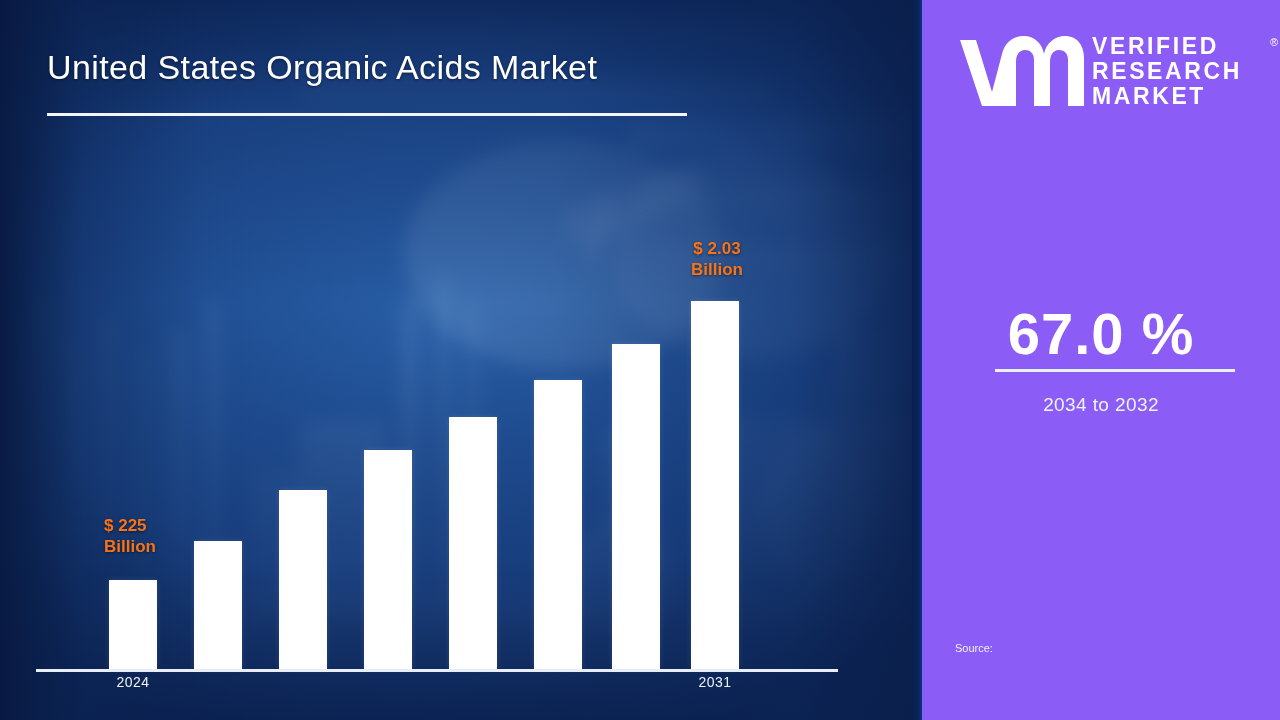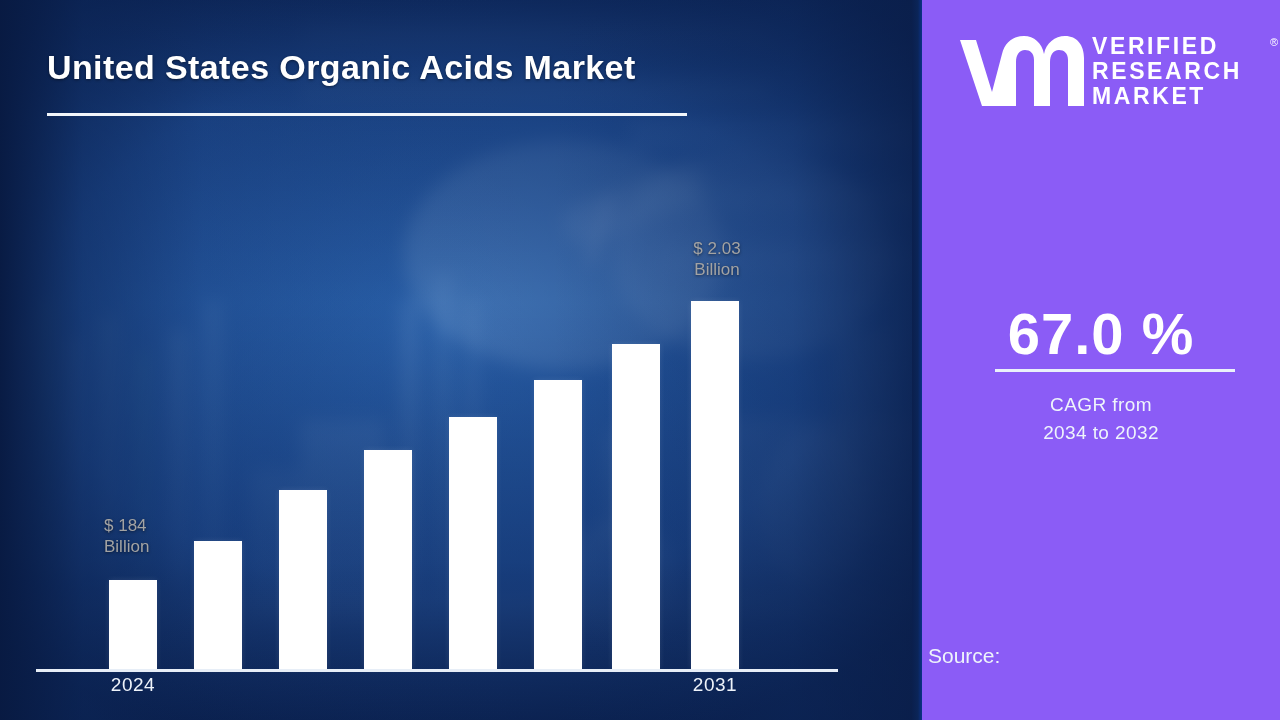--- a/index.html
+++ b/index.html
@@ -64,21 +64,21 @@
 
   
   #title-wrap {
     position: absolute;
     left: 47px; top: 48px;
     width: 700px;
   }
   #chart-title {
     margin: 0;
     font-size: 34px;
-    font-weight: bold;
+    font-weight: normal;
     color: #ffffff;
     letter-spacing: 0.4px;
     line-height: 1.15;
     text-shadow: 0 1px 3px rgba(0,0,0,0.45);
   }
   #title-rule {
     position: absolute;
     left: 47px; top: 113px;
     width: 640px; height: 3px;
     background: #f2f6fb;
@@ -99,31 +99,31 @@
   .bar {
     position: absolute;
     bottom: 51px;            
     width: 48px;
     background: #ffffff;
     box-shadow: 0 0 6px rgba(255,255,255,0.10);
   }
   .tick-label {
     position: absolute;
     top: 674px;
-    font-size: 19px;
+    font-size: 14px;
     color: #eef3fa;
     letter-spacing: 0.5px;
     text-align: center;
     width: 90px;
   }
   .value-callout {
     position: absolute;
     font-size: 17px;
-    font-weight: normal;
-    color: #a3a3a3;
+    font-weight: bold;
+    color: #f97316;
     line-height: 1.22;
     text-shadow: 0 1px 3px rgba(0,0,0,0.5);
   }
   #callout-first { left: 104px; top: 516px; }
   #callout-last  { left: 672px; top: 239px; text-align: center; width: 90px; }
 
   
   #divider-strip {
     position: absolute;
     left: 912px; top: 0;
@@ -189,23 +189,23 @@
     text-align: center;
     color: #eef4fb;
     font-size: 19px;
     line-height: 1.45;
     letter-spacing: 0.4px;
   }
 
   
   #source-block {
     position: absolute;
-    left: 6px; top: 640px;
+    left: 33px; top: 640px;
     color: #eef4fb;
-    font-size: 21px;
+    font-size: 11px;
     line-height: 1.5;
   }
 </style>
 </head>
 <body>
 
 <div id="canvas">
 
   <div id="left-panel">
 
@@ -263,21 +263,21 @@
       <div class="bar" style="left:534px; height:289px;"></div>
       <div class="bar" style="left:612px; height:325px;"></div>
       <div class="bar" style="left:691px; height:368px;"></div>
 
       <div id="axis-line"></div>
 
       <div class="tick-label" style="left:88px;">2024</div>
       <div class="tick-label" style="left:670px;">2031</div>
 
       <div class="value-callout" id="callout-first">
-        <div>$ 184</div>
+        <div>$ 225</div>
         <div>Billion</div>
       </div>
 
       <div class="value-callout" id="callout-last">
         <div>$ 2.03</div>
         <div>Billion</div>
       </div>
     </div>
   </div>
 
@@ -300,21 +300,20 @@
         <div>VERIFIED</div>
         <div>RESEARCH</div>
         <div>MARKET</div>
       </div>
       <div id="logo-reg">®</div>
     </div>
 
     <div id="cagr-value">67.0 %</div>
     <div id="cagr-rule"></div>
     <div id="cagr-caption">
-      <div>CAGR from</div>
       <div>2034 to 2032</div>
     </div>
 
     <div id="source-block">
       <div>Source:</div>
     </div>
   </div>
 
 </div>
 

